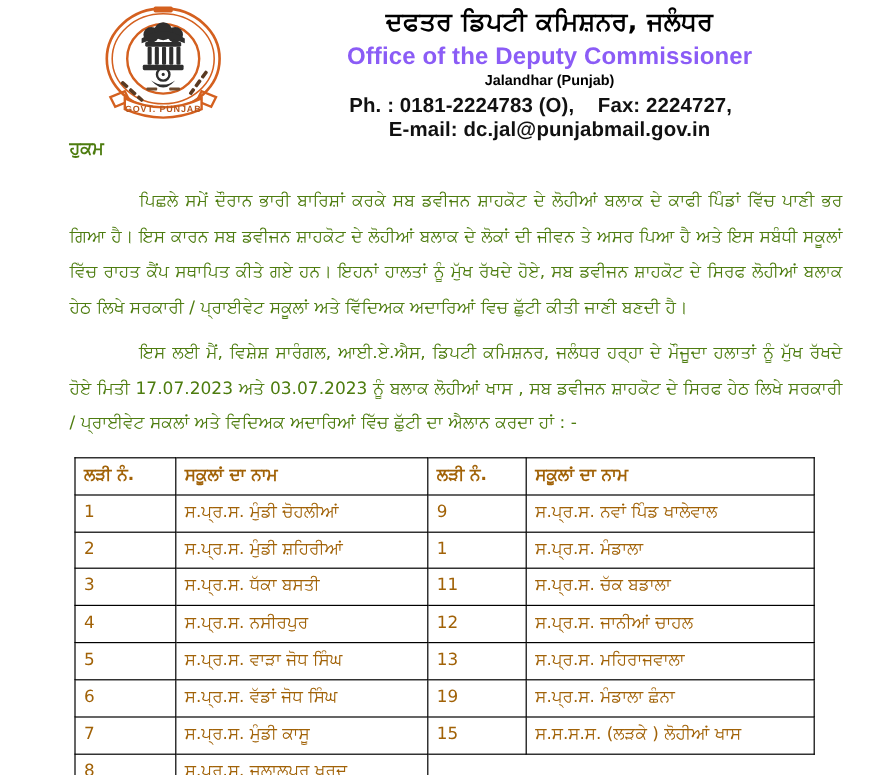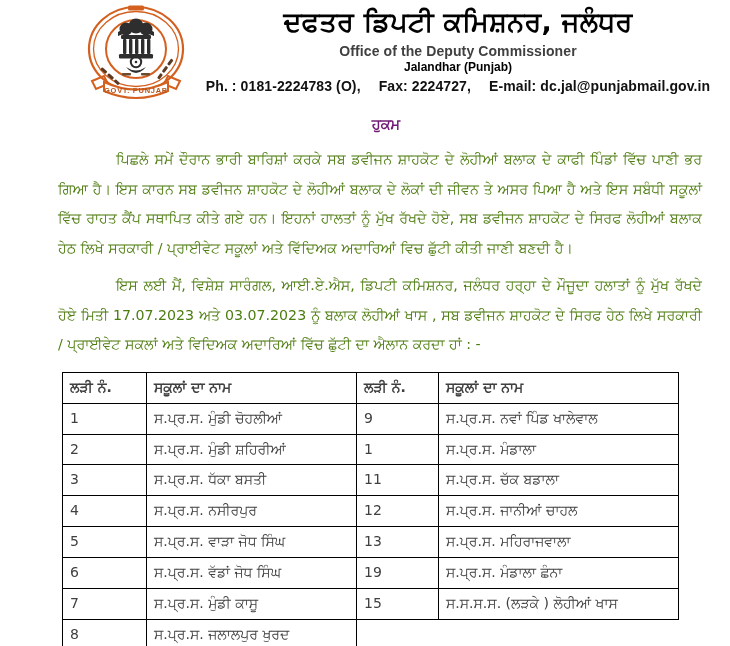--- a/index.html
+++ b/index.html
@@ -38,62 +38,61 @@
     width: 116px;
     height: 106px;
   }
   .head-text {
     padding-left: 196px;
     padding-right: 10px;
     text-align: center;
   }
   .gurmukhi-title {
     font-family: "DejaVu Sans", "Liberation Sans", sans-serif;
-    font-size: 27px;
+    font-size: 21px;
     font-weight: bold;
     letter-spacing: 0.3px;
     line-height: 1.22;
     color: #000000;
     white-space: nowrap;
     margin: 2px 0 4px 0;
   }
   .eng-title {
-    font-size: 14px;
+    font-size: 20px;
     font-weight: bold;
     letter-spacing: 0.1px;
-    color: #404040;
+    color: #8b5cf6;
     margin: 3px 0 1px 0;
   }
   .eng-sub {
     font-size: 12px;
     font-weight: bold;
     color: #000000;
     margin: 0 0 4px 0;
   }
   .contact {
-    font-size: 14px;
+    font-size: 17px;
     font-weight: bold;
     color: #111111;
     letter-spacing: 0.1px;
     margin-top: 3px;
   }
   .contact span { white-space: nowrap; }
   .contact .sep { display: inline-block; width: 10px; }
 
   
   .body-wrap {
     padding: 4px 16px 0 58px;
   }
   .order-heading {
     font-family: "DejaVu Sans", "Liberation Sans", sans-serif;
     font-size: 14.5px;
     font-weight: bold;
-    color: #701a75;
-    margin: 0 0 12px 0;
-    text-align: center;
+    color: #4d7c0f;
+    margin: 0 0 22px 0;
   }
   .para {
     font-family: "DejaVu Sans", "Liberation Sans", sans-serif;
     font-size: 14.2px;
     line-height: 2.08;
     color: #4d7c0f;
     text-align: justify;
     text-justify: inter-word;
     margin: 0 0 2px 0;
     padding-right: 12px;
@@ -113,21 +112,21 @@
   table.schools td, table.schools th {
     border: 1.4px solid #000000;
     padding: 5px 7px 6px 7px;
     font-family: "DejaVu Sans", "Liberation Sans", sans-serif;
     font-size: 14px;
     line-height: 1.35;
     text-align: left;
     vertical-align: middle;
     height: 20px;
     box-sizing: border-box;
-    color: #404040;
+    color: #a16207;
     background: #ffffff;
   }
   table.schools th {
     font-weight: bold;
   }
   col.c-sr { width: 84px; }
   col.c-name { width: 210px; }
   col.c-sr2 { width: 82px; }
   col.c-name2 { width: 240px; }
   td.empty { border-left: 1.4px solid #000; border-right: 1.4px solid #000; border-top: none; border-bottom: none; }

